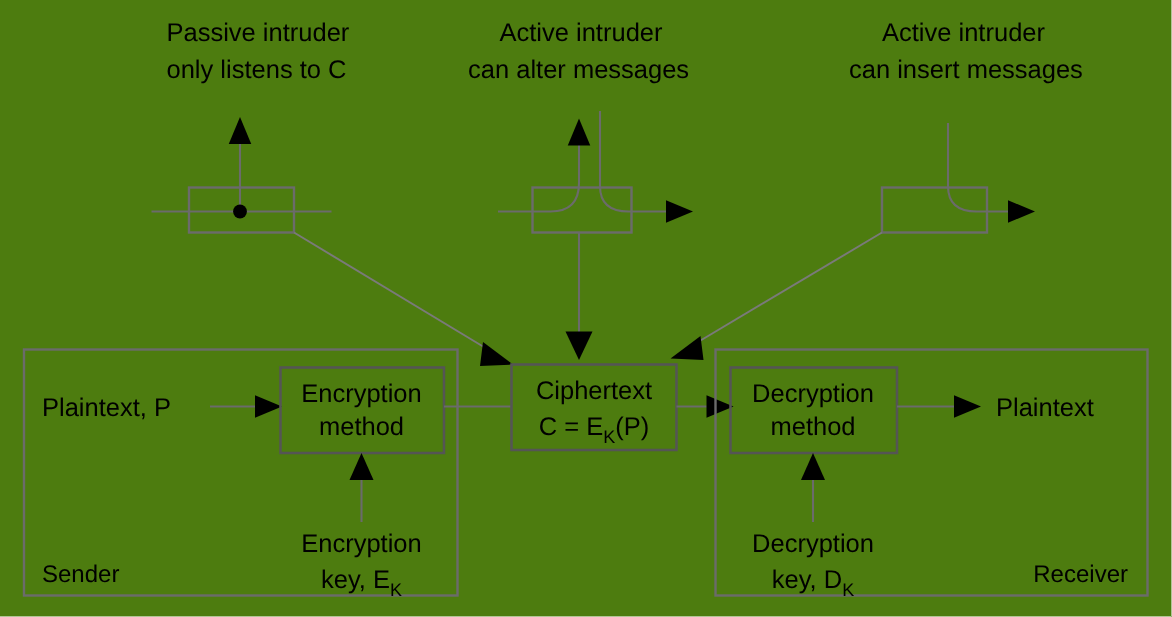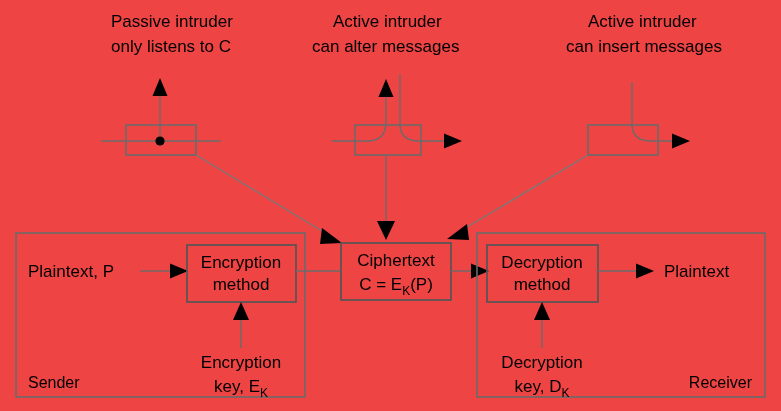--- a/index.html
+++ b/index.html
@@ -10,21 +10,21 @@
   body {
     font-family: "Liberation Sans", sans-serif;
     width: 781px;
     height: 411px;
     overflow: hidden;
   }
   #diagram-root {
     position: relative;
     width: 781px;
     height: 411px;
-    background: #ef4444;
+    background: #4d7c0f;
   }
   svg#crypto-diagram {
     display: block;
     width: 781px;
     height: 411px;
   }
   .box-outline {
     fill: none;
     stroke: #6b6b6b;
     stroke-width: 1.6;

